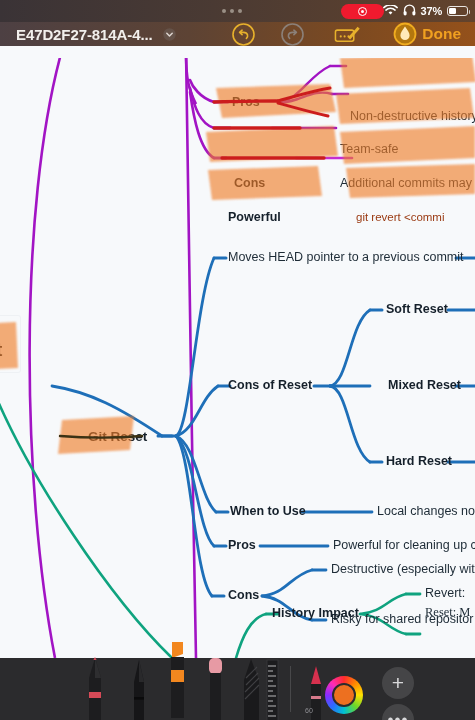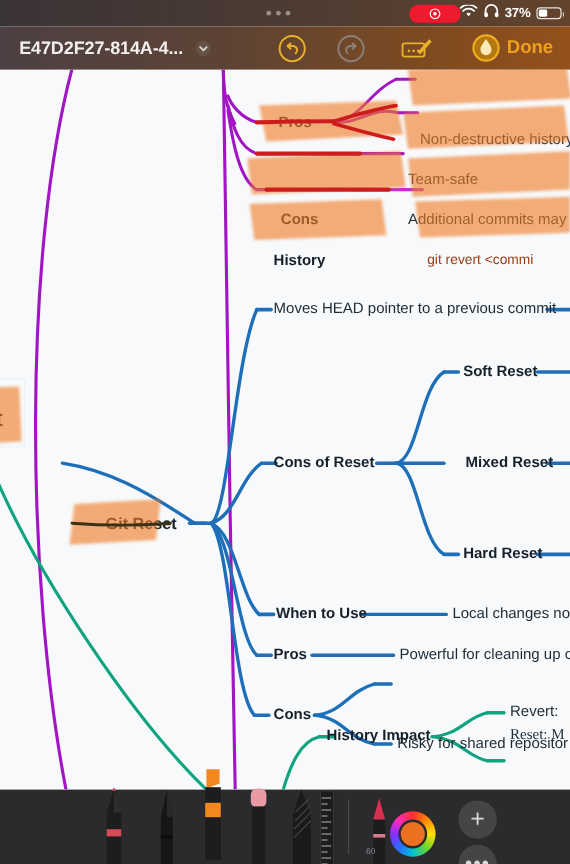--- a/index.html
+++ b/index.html
@@ -25,21 +25,21 @@
   .rec-ring{ width:9px;height:9px;border-radius:50%;border:1.8px solid #fff; display:flex;align-items:center;justify-content:center;}
   .rec-ring i{ width:3px;height:3px;border-radius:50%;background:#fff;display:block;}
   .sb-right{ position:absolute; right:7px; top:0; height:22px; display:flex; align-items:center; gap:5px;text-align:center;}
   .sb-right .txt{ color:#fff; font-size:11px; font-weight:600; letter-spacing:-.2px;}
   .batt{ width:21px;height:10.5px;border:1.3px solid #e8e4e0; border-radius:3px; position:relative;}
   .batt::after{content:"";position:absolute;right:-3.2px;top:3px;width:1.6px;height:4px;background:#cfc9c4;border-radius:0 1px 1px 0;}
   .batt i{position:absolute;left:1.2px;top:1.2px;bottom:1.2px;width:7px;background:#fff;border-radius:1.2px;display:block;}
 
   
   #nav-bar{
-    position:absolute; left:0; top:22px; width:475px; height:36px;
+    position:absolute; left:0; top:22px; width:475px; height:24px;
     background:linear-gradient(90deg,#4d4043 0%,#5d4334 40%,#7d4a20 75%,#94511b 100%);
     display:flex; align-items:center; z-index:40;
   }
   #doc-title{
     color:#f2efec; font-size:15px; font-weight:600; margin-left:16px; letter-spacing:-.1px;
     white-space:nowrap;
   }
   #title-chevron{ margin-left:10px; color:#b9b0a8; font-size:10px; display:flex;align-items:center;}
   .nav-spacer{flex:1;}
   .nav-ico{ width:27px;height:27px; display:flex;align-items:center;justify-content:center; }
@@ -243,33 +243,34 @@
   <div class="plate" style="left:-22px;top:258px;width:42px;height:56px;box-shadow:0 0 0 1px #eef1f4;"></div>
   <div class="nd b" style="left:-4px;top:282px;font-size:19px;">t</div>
 
   <div class="nd b" style="left:88px;top:372px;font-size:13.5px;">Git Reset</div>
 
   <div class="nd b" style="left:232px;top:38px;">Pros</div>
   <div class="nd reg" style="left:350px;top:52px;">Non-destructive history</div>
   <div class="nd reg" style="left:340px;top:85px;">Team-safe</div>
   <div class="nd b" style="left:234px;top:119px;">Cons</div>
   <div class="nd reg" style="left:340px;top:119px;">Additional commits may c</div>
-  <div class="nd b" style="left:228px;top:153px;">History</div>
+  <div class="nd b" style="left:228px;top:153px;">Powerful</div>
   <div class="nd mono" style="left:356px;top:154px;">git revert &lt;commi</div>
 
   <div class="nd reg" style="left:228px;top:193px;">Moves HEAD pointer to a previous commit</div>
   <div class="nd b" style="left:228px;top:321px;">Cons of Reset</div>
   <div class="nd b" style="left:386px;top:245px;">Soft Reset</div>
   <div class="nd b" style="left:388px;top:321px;text-align:right;">Mixed Reset</div>
   <div class="nd b" style="left:386px;top:397px;">Hard Reset</div>
   <div class="nd b" style="left:230px;top:447px;">When to Use</div>
   <div class="nd reg" style="left:377px;top:447px;">Local changes not</div>
   <div class="nd b" style="left:228px;top:481px;">Pros</div>
   <div class="nd reg" style="left:333px;top:481px;">Powerful for cleaning up c</div>
   <div class="nd b" style="left:228px;top:531px;">Cons</div>
+  <div class="nd reg" style="left:331px;top:505px;">Destructive (especially wit</div>
   <div class="nd reg" style="left:331px;top:555px;">Risky for shared repositor</div>
 
   <div class="nd b" style="left:272px;top:549px;text-align:center;">History Impact</div>
   <div class="nd reg" style="left:425px;top:529px;">Revert:</div>
   <div class="nd reg" style="left:425px;top:548px;font-family:Liberation Serif, serif;">Reset: M</div>
 
   <svg id="annotation-svg" width="475" height="600">
     <defs>
       <filter id="hl-blur">
           <feGaussianBlur stdDeviation="1.2"></feGaussianBlur>

